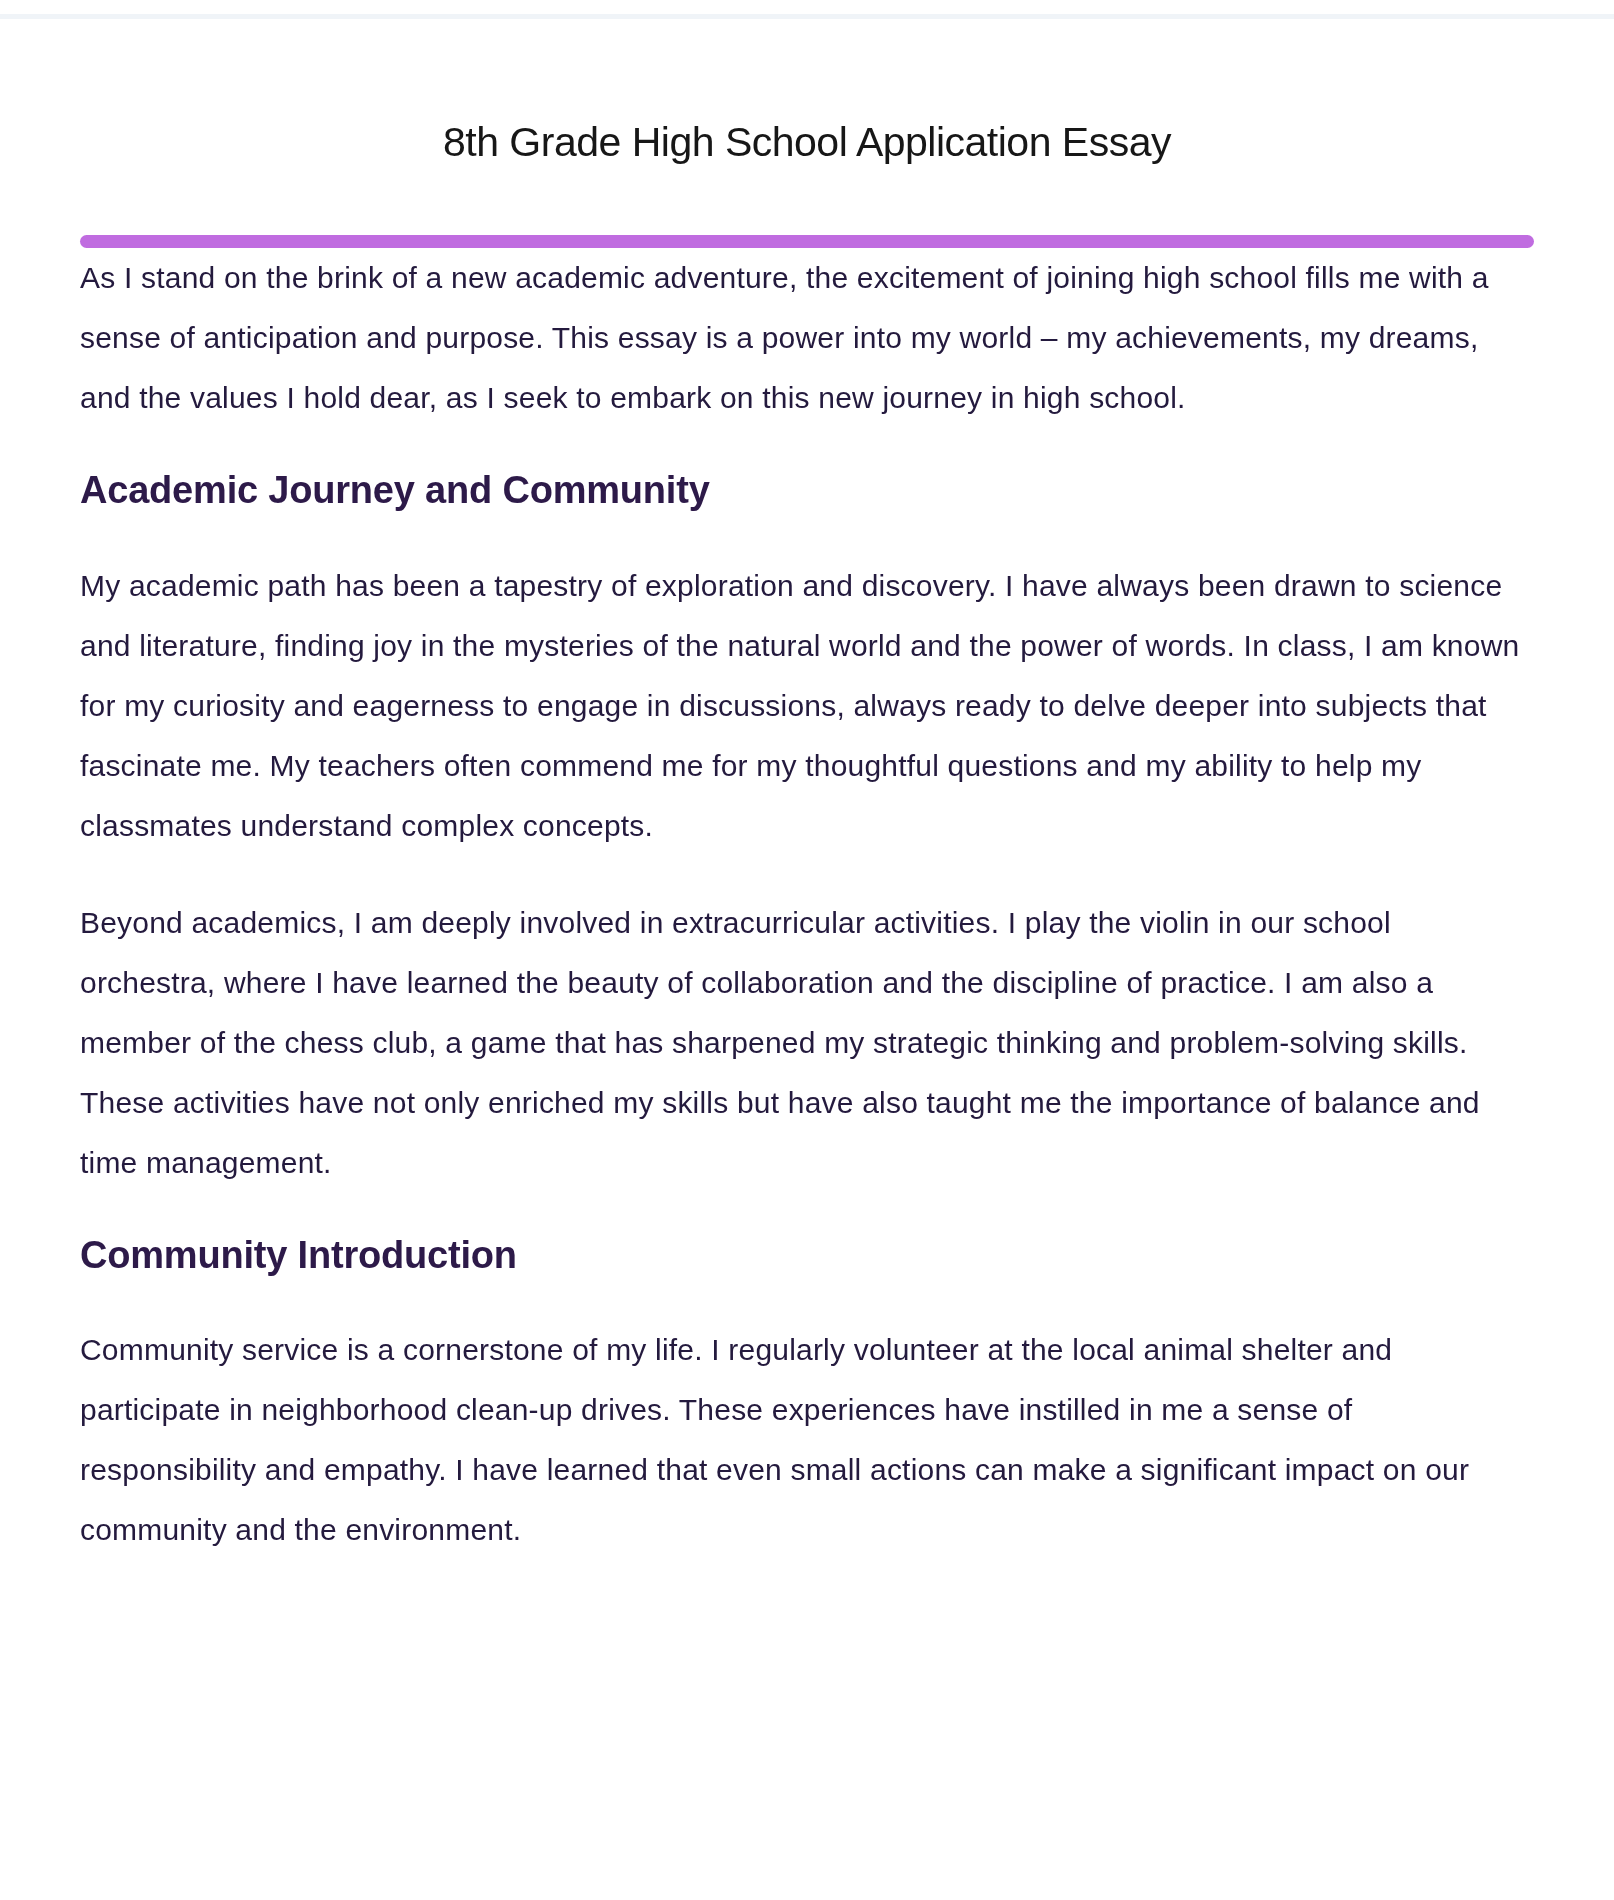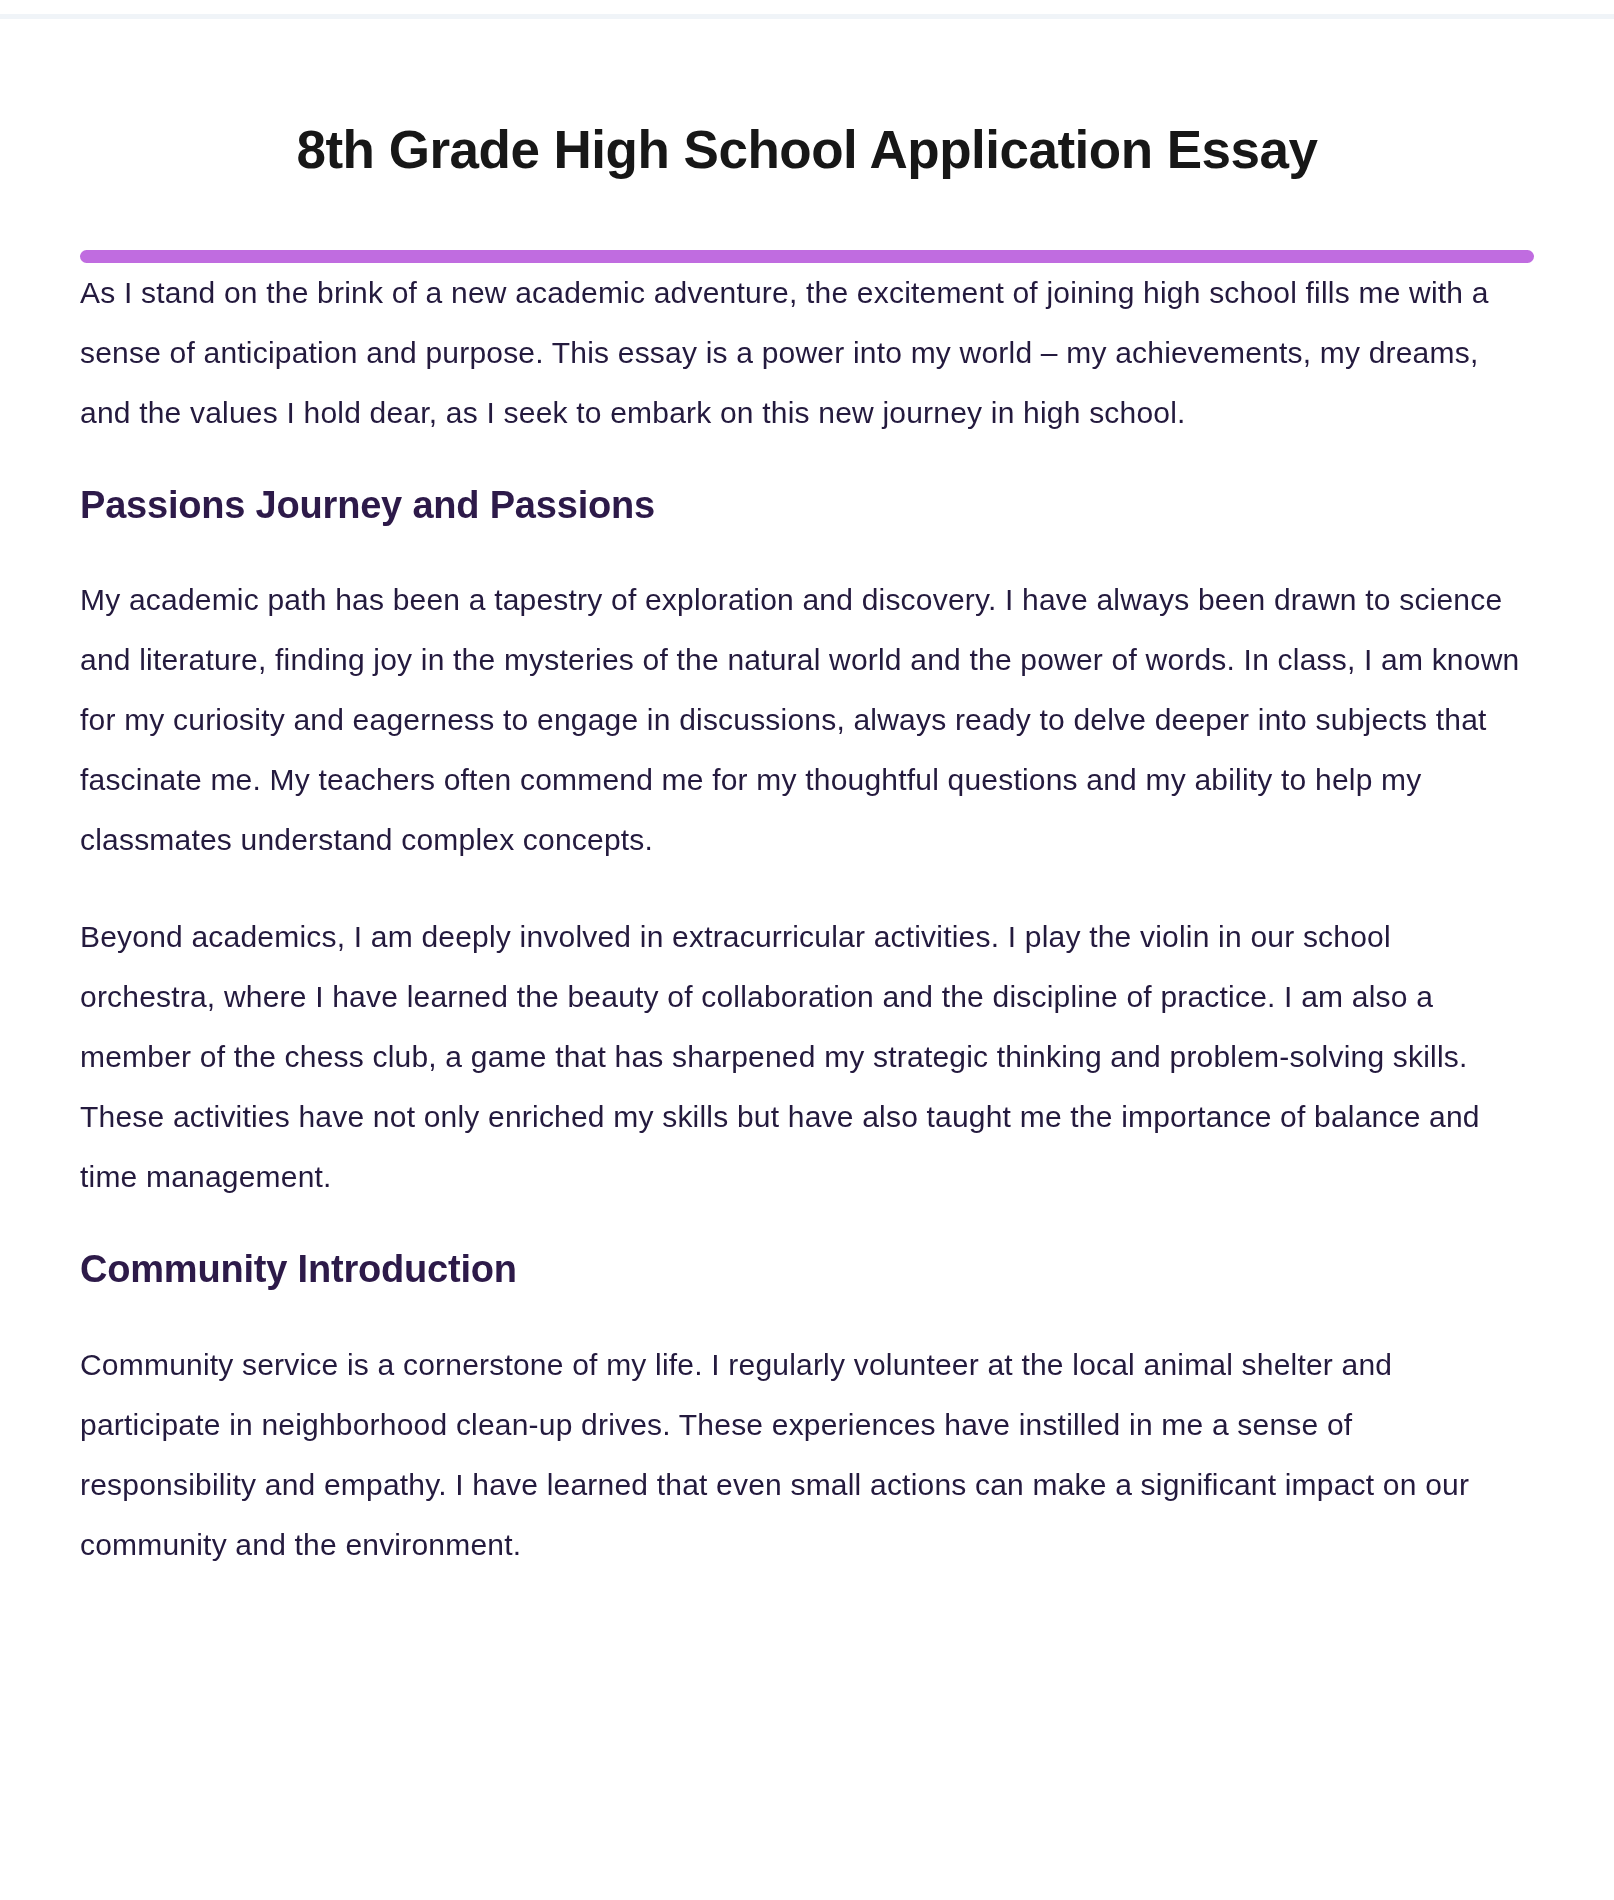--- a/index.html
+++ b/index.html
@@ -23,23 +23,23 @@
     right: 0;
     height: 5px;
     background: #f0f4f8;
   }
   .page {
     padding: 0 80px 20px 80px;
   }
   .doc-title {
     margin: 118px 0 0 0;
     text-align: center;
-    font-size: 53px;
+    font-size: 41px;
     line-height: 1.2;
-    font-weight: 700;
+    font-weight: 400;
     color: #171717;
     letter-spacing: -0.5px;
   }
   .divider {
     margin-top: 68px;
     height: 13px;
     border-radius: 7px;
     background: #c06ce0;
   }
   h2.section-heading {
@@ -77,21 +77,21 @@
 
   <div class="page">
 
     <h1 class="doc-title" style="color: rgb(23, 23, 23);">8th Grade High School Application Essay</h1>
 
     <div class="divider" style="background-color: rgb(192, 108, 224);"></div>
 
 
     <p class="body-paragraph" style="color: rgb(36, 26, 62);">As I stand on the brink of a new academic adventure, the excitement of joining high school fills me with a sense of anticipation and purpose. This essay is a power into my world – my achievements, my dreams, and the values I hold dear, as I seek to embark on this new journey in high school.</p>
 
-    <h2 class="section-heading" style="color: rgb(45, 26, 73);">Passions Journey and Passions</h2>
+    <h2 class="section-heading" style="color: rgb(45, 26, 73);">Academic Journey and Community</h2>
 
     <p class="body-paragraph" style="color: rgb(36, 26, 62);">My academic path has been a tapestry of exploration and discovery. I have always been drawn to science and literature, finding joy in the mysteries of the natural world and the power of words. In class, I am known for my curiosity and eagerness to engage in discussions, always ready to delve deeper into subjects that fascinate me. My teachers often commend me for my thoughtful questions and my ability to help my classmates understand complex concepts.</p>
 
     <p class="body-paragraph" style="color: rgb(36, 26, 62);">Beyond academics, I am deeply involved in extracurricular activities. I play the violin in our school orchestra, where I have learned the beauty of collaboration and the discipline of practice. I am also a member of the chess club, a game that has sharpened my strategic thinking and problem-solving skills. These activities have not only enriched my skills but have also taught me the importance of balance and time management.</p>
 
     <h2 class="section-heading" style="color: rgb(45, 26, 73);">Community Introduction</h2>
 
     <p class="body-paragraph" style="color: rgb(36, 26, 62);"><span>Community service is a cornerstone of my life. I regularly volunteer at the local animal shelter and participate in </span><span class="flagged-word" style="text-decoration-color: rgb(239, 122, 112);">neighborhood</span><span> clean-up drives. These experiences have instilled in me a sense of responsibility and empathy. I have learned that even small actions can make a significant impact on our community and the environment.</span></p>
 
   </div>

